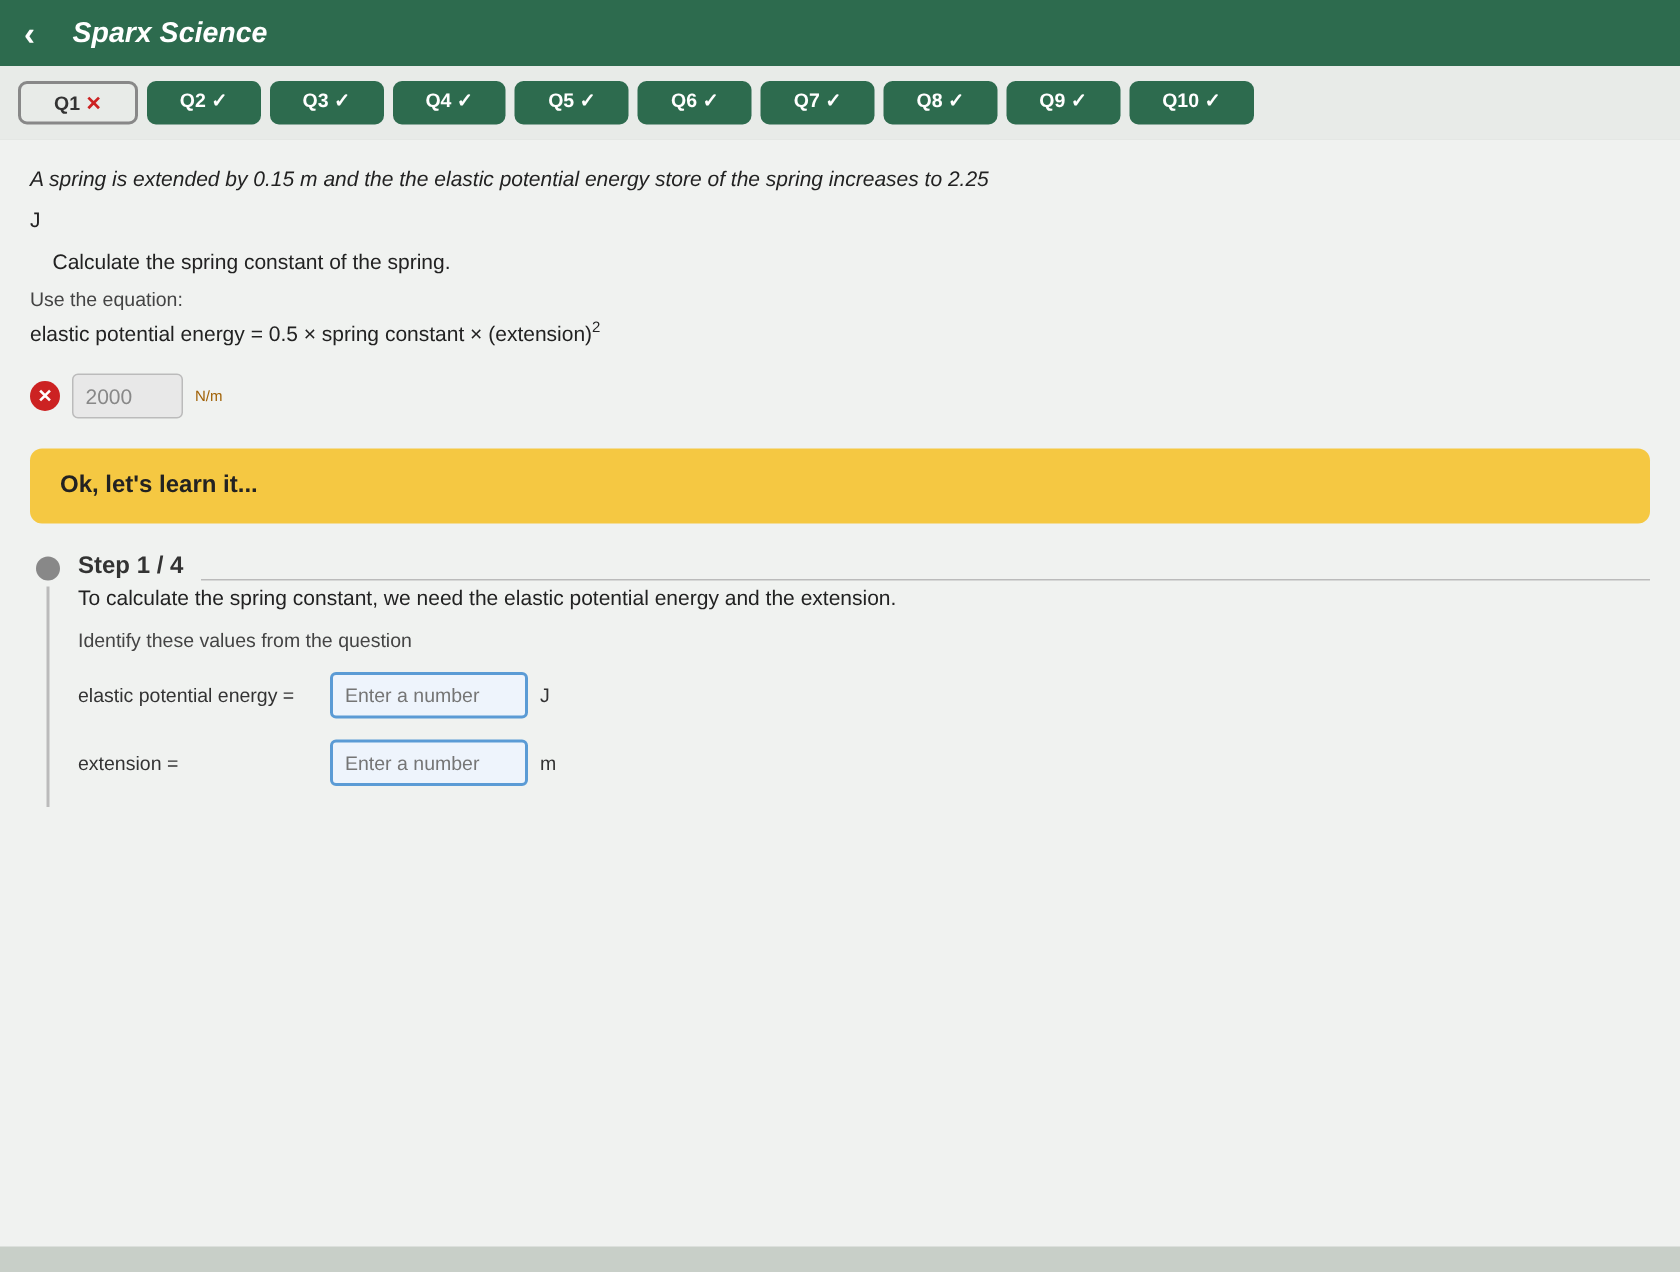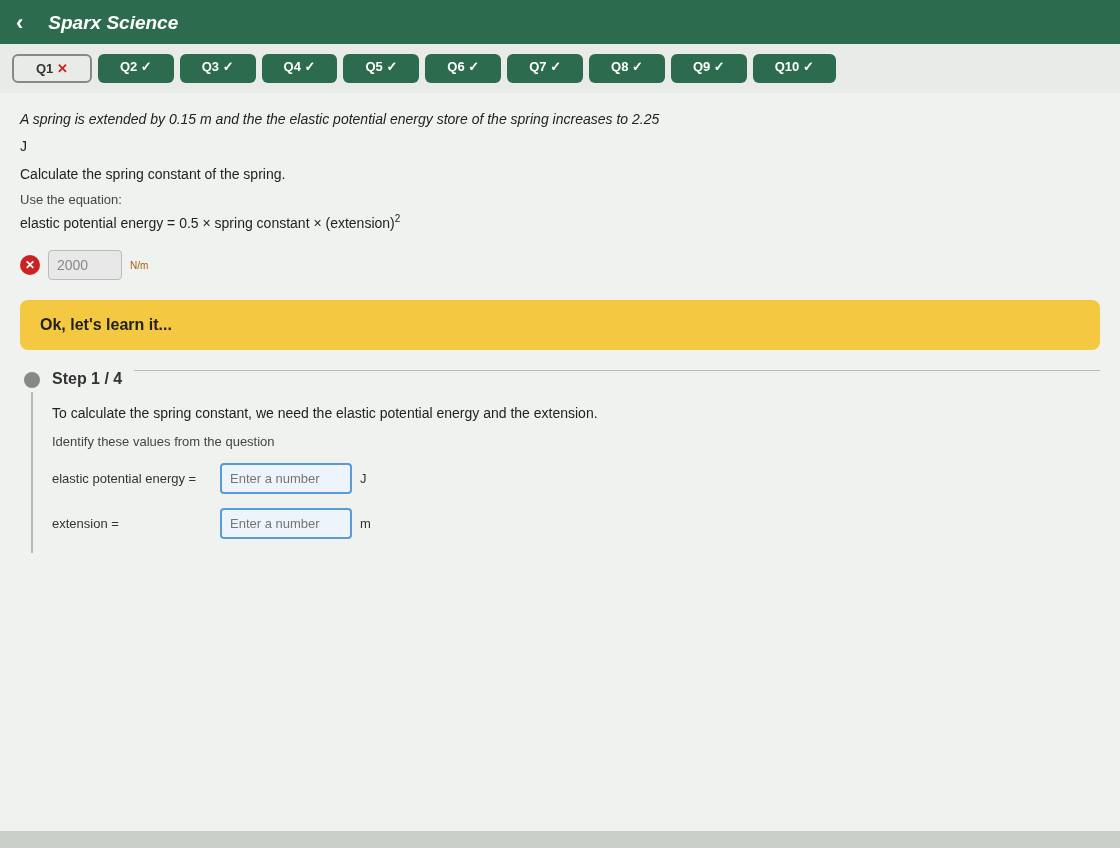--- a/index.html
+++ b/index.html
@@ -93,20 +93,21 @@
     .joules {
       font-size: 14px;
       color: #222;
       margin-bottom: 12px;
     }
 
     .calculate-text {
       font-size: 14px;
       color: #222;
       margin-bottom: 10px;
+      margin-left: 15px;
     }
 
     .use-equation {
       font-size: 13px;
       color: #444;
       margin-bottom: 4px;
     }
 
     .equation {
       font-size: 14px;
@@ -259,21 +260,21 @@
       <span class="learn-banner-text">Ok, let's learn it...</span>
     </div>
 
     <div style="display:flex; gap:0; margin-left:4px;">
       <div style="display:flex; flex-direction:column; align-items:center; margin-right:12px;">
         <div style="width:16px; height:16px; background:#888; border-radius:50%; margin-top:2px;"></div>
         <div style="width:2px; flex:1; background:#bbb; margin-top:4px;"></div>
       </div>
       <div style="flex:1;">
 
-        <div style="display:flex; align-items:flex-start; gap:12px; margin-bottom:14px;">
+        <div style="display:flex; align-items:flex-end; gap:12px; ">
           <span style="font-size:16px; font-weight:bold; color:#333;">Step 1 / 4</span>
           <div style="flex:1; height:1px; background:#bbb;"></div>
         </div>
 
         <p class="step-body">To calculate the spring constant, we need the elastic potential energy and the extension.</p>
         <p class="step-sub">Identify these values from the question</p>
 
         <div class="field-row">
           <span class="field-label">elastic potential energy =</span>
           <input class="field-input" type="text" placeholder="Enter a number" style="">

